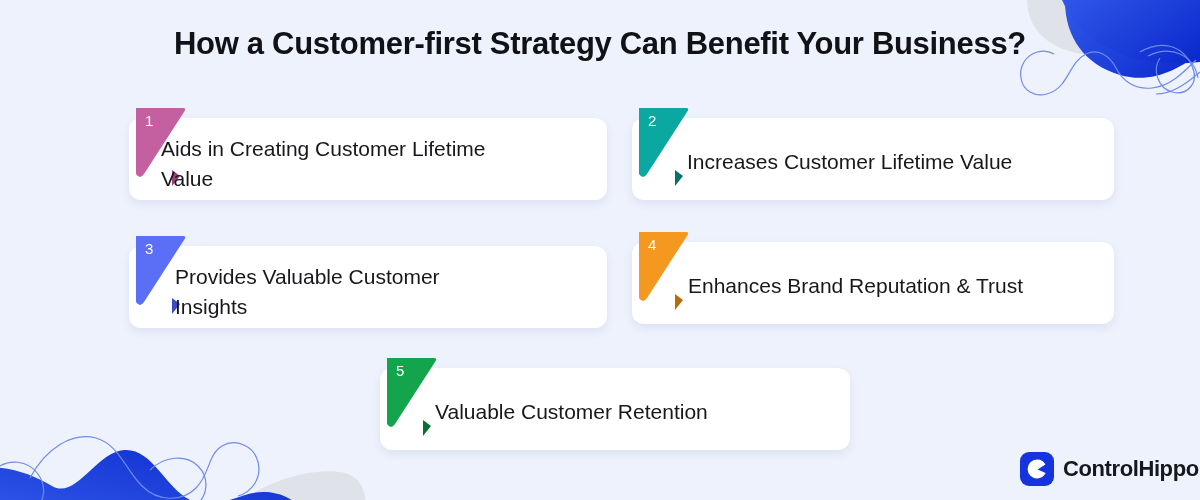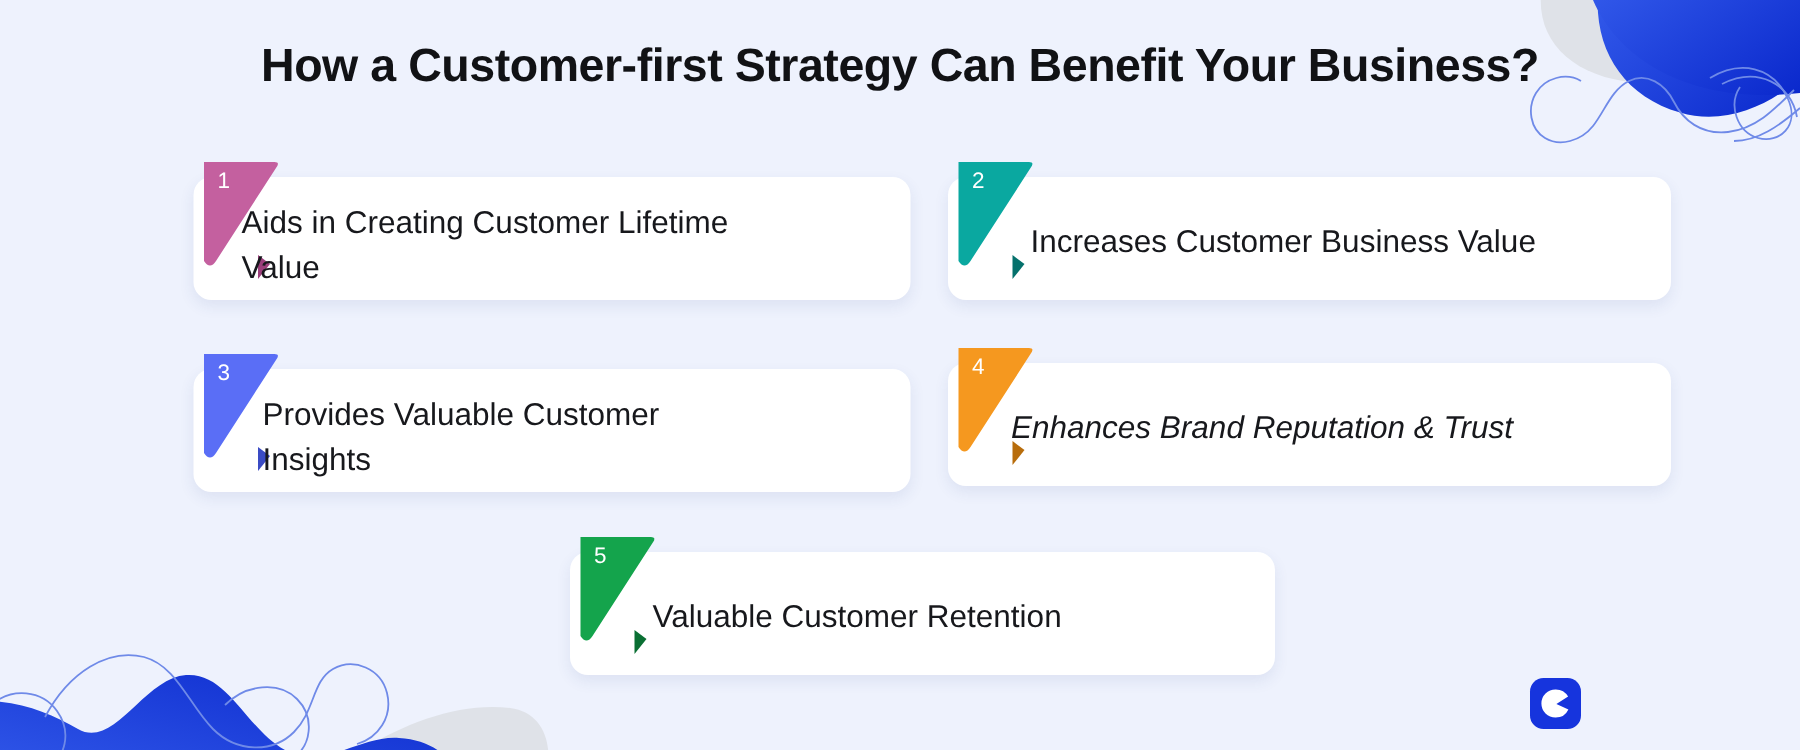--- a/index.html
+++ b/index.html
@@ -173,21 +173,21 @@
 
 <div class="card" style="left:632px; top:108px;">
   <div class="card-body" style="width:482px; height:82px;"></div>
   <div class="badge">
     <svg width="55" height="80" viewBox="0 0 55 80">
       <path d="M44,68 L36,78 L36,62 Z" fill="#05716c"></path>
       <path d="M0,0 L47,0 Q51,0 48,4 L8,66 Q4,72 0,66 Z" fill="#0aa8a0"></path>
     </svg>
     <span class="badge-num">2</span>
   </div>
-  <div class="card-text" style="left:55px; top:39px; width:410px;">Increases Customer Business Value</div>
+  <div class="card-text" style="left:55px; top:39px; width:410px;">Increases Customer Lifetime Value</div>
 </div>
 
 <div class="card" style="left:129px; top:236px;">
   <div class="card-body" style="width:478px; height:82px;"></div>
   <div class="badge">
     <svg width="55" height="80" viewBox="0 0 55 80">
       <path d="M44,68 L36,78 L36,62 Z" fill="#3a4bc4"></path>
       <path d="M0,0 L47,0 Q51,0 48,4 L8,66 Q4,72 0,66 Z" fill="#5a6ef6"></path>
     </svg>
     <span class="badge-num">3</span>
@@ -197,34 +197,35 @@
 
 <div class="card" style="left:632px; top:232px;">
   <div class="card-body" style="width:482px; height:82px;"></div>
   <div class="badge">
     <svg width="55" height="80" viewBox="0 0 55 80">
       <path d="M44,68 L36,78 L36,62 Z" fill="#b86d0c"></path>
       <path d="M0,0 L47,0 Q51,0 48,4 L8,66 Q4,72 0,66 Z" fill="#f5981f"></path>
     </svg>
     <span class="badge-num">4</span>
   </div>
-  <div class="card-text" style="left:42px; top:39px; width:410px;font-style:italic;">Enhances Brand Reputation &amp; Trust</div>
+  <div class="card-text" style="left:56px; top:39px; width:410px;">Enhances Brand Reputation &amp; Trust</div>
 </div>
 
 <div class="card" style="left:380px; top:358px;">
   <div class="card-body" style="width:470px; height:82px;"></div>
   <div class="badge">
     <svg width="55" height="80" viewBox="0 0 55 80">
       <path d="M44,68 L36,78 L36,62 Z" fill="#0a6f33"></path>
       <path d="M0,0 L47,0 Q51,0 48,4 L8,66 Q4,72 0,66 Z" fill="#14a44c"></path>
     </svg>
     <span class="badge-num">5</span>
   </div>
   <div class="card-text" style="left:55px; top:39px; width:390px;">Valuable Customer Retention</div>
 </div>
 
 <div class="logo">
   <div class="logo-mark">
     <svg width="22" height="22" viewBox="0 0 22 22">
       <path fill="#ffffff" d="M11,1.6 A9.4,9.4 0 1 0 11,20.4 A9.4,9.4 0 0 0 19.6,15 L11.6,11.4 L19.4,6.4 A9.4,9.4 0 0 0 11,1.6 Z"></path>
     </svg>
   </div>
+  <div class="logo-text">ControlHippo</div>
 </div>
 
 </body></html>

